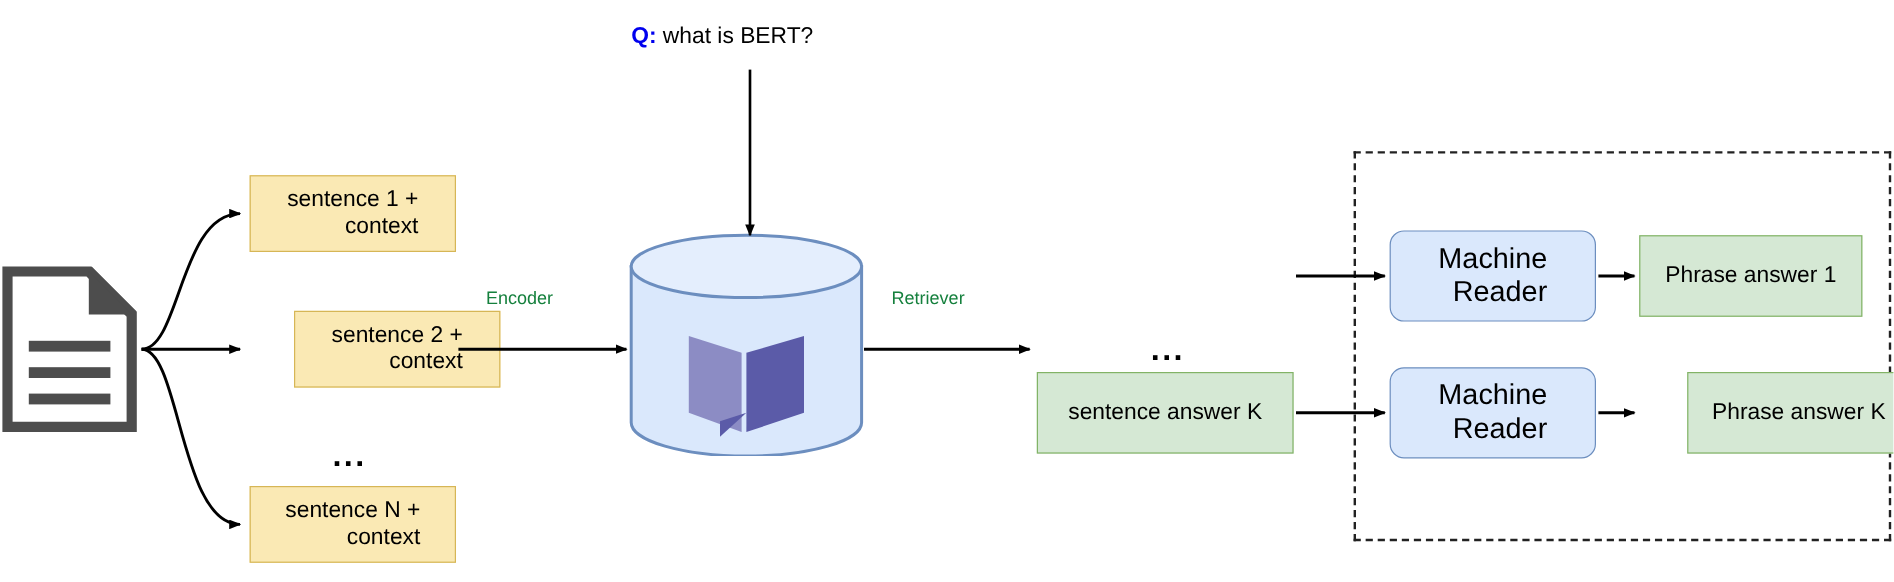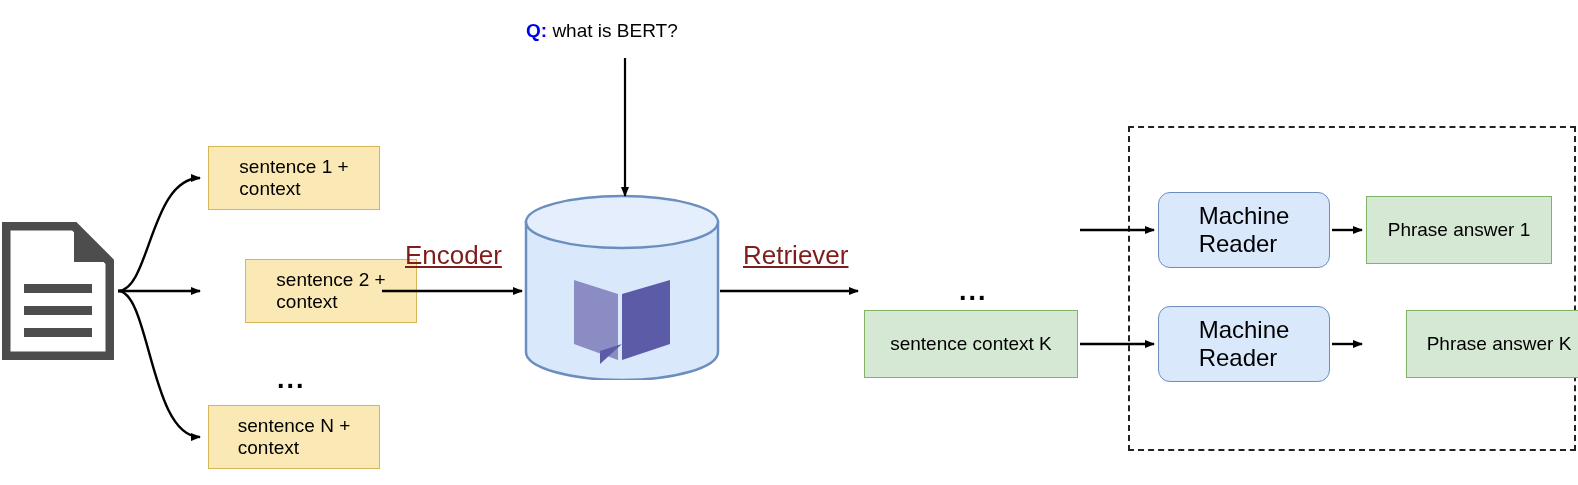--- a/index.html
+++ b/index.html
@@ -16,21 +16,21 @@
     height: 485px;
     background: #ffffff;
     overflow: hidden;
   }
   .node {
     position: absolute;
     box-sizing: border-box;
     display: flex;
     align-items: center;
     justify-content: center;
-    text-align: left;
+    text-align: right;
     color: #000000;
     line-height: 1.18;
   }
   .box-sentence {
     background: #FAE9B4;
     border: 1px solid #D6B656;
     font-size: 19px;
     padding: 2px 6px;
   }
   .box-answer {
@@ -41,24 +41,23 @@
   }
   .box-reader {
     background: #DAE8FC;
     border: 1px solid #6C8EBF;
     border-radius: 12px;
     font-size: 24px;
     padding: 2px 6px;
   }
   .plain-label {
     position: absolute;
-    font-size: 26px;
-    color: #7f1d1d;
+    font-size: 15px;
+    color: #15803d;
     white-space: nowrap;
-    text-decoration: underline;
   }
   .ellipsis {
     position: absolute;
     font-size: 27px;
     font-weight: bold;
     letter-spacing: 2px;
     color: #000000;
     line-height: 1;
   }
   .question {
@@ -143,21 +142,21 @@
         <path d="M50 86 L94 100 L94 166 L50 150 Z" fill="#8C8CC4"></path>
         <path d="M146 86 L98 100 L98 166 L146 150 Z" fill="#5B5BA8"></path>
         <path d="M76 157 L98 150 L76 170 Z" fill="#5B5BA8"></path>
       </g>
     </svg>
   </div>
 
 
   <div class="ellipsis" style="left:959px; top:278px;">...</div>
 
-  <div class="node box-answer" style="left:864px; top:310px; width:214px; height:68px;">sentence context K</div>
+  <div class="node box-answer" style="left:864px; top:310px; width:214px; height:68px;">sentence answer K</div>
 
   <div class="dashed-group" style="left:1128px; top:126px; width:448px; height:325px;"></div>
 
   <div class="node box-reader" style="left:1158px; top:192px; width:172px; height:76px;">
     <div>
       <div>Machine</div>
       <div>Reader</div>
     </div>
   </div>
 

